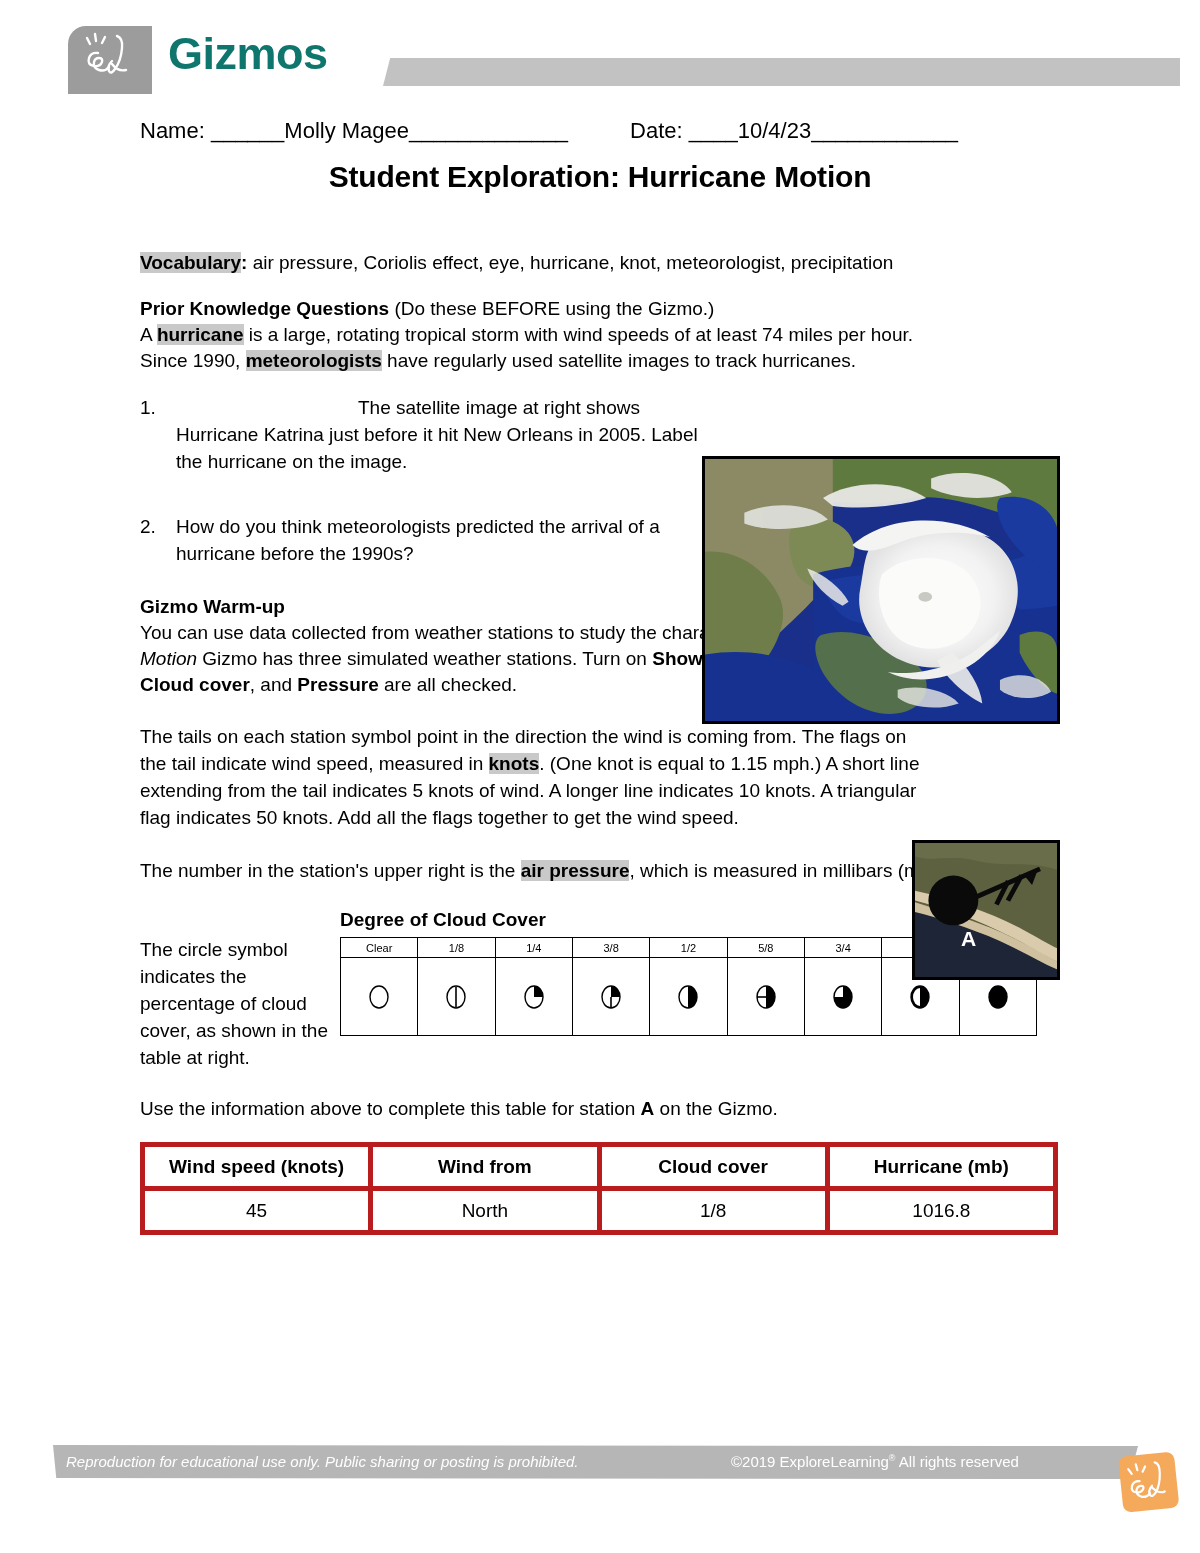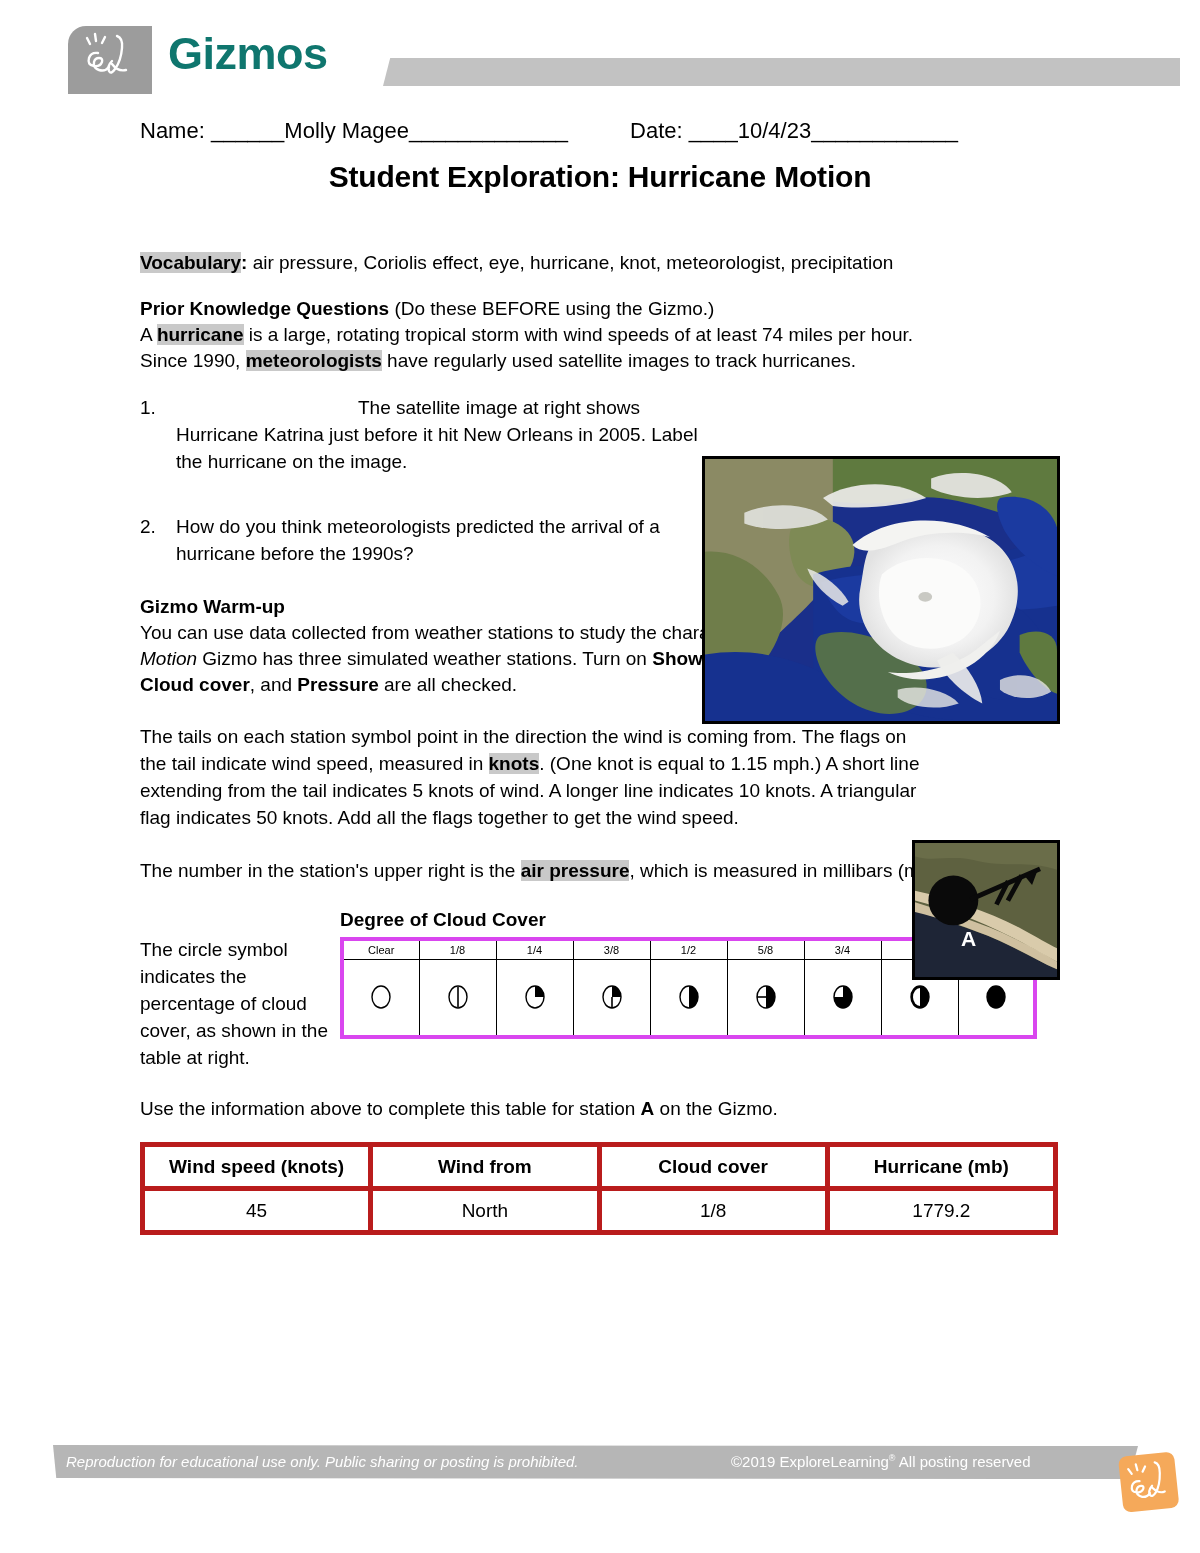--- a/index.html
+++ b/index.html
@@ -88,21 +88,21 @@
   }
   .station-svg { display:block; width:100%; height:100%; }
 
   
   .cloud-section { margin-top: 24px; display: flex; }
   .cloud-left { width: 200px; font-size: 19px; line-height: 1.42; padding-top: 28px; }
   .cloud-right { flex: 1; }
   .cloud-title { font-size: 19px; font-weight: bold; margin-bottom: 6px; }
   table.cloud {
     border-collapse: collapse; width: 697px; table-layout: fixed;
-    border: 4px solid #d946ef;
+    border: 1px solid #d946ef;
   }
   table.cloud td { border: 1px solid #000; text-align: center; }
   table.cloud td.hdr { font-size: 11px; height: 20px; padding: 1px 0; }
   table.cloud td.sym { height: 78px; vertical-align: middle; }
   .sym-svg { display: inline-block; vertical-align: middle; }
 
   
   .useinfo { margin-top: 26px; font-size: 19px; }
 
   
@@ -345,32 +345,32 @@
           <tr>
         <th>Wind speed (knots)</th>
         <th>Wind from</th>
         <th>Cloud cover</th>
         <th>Hurricane (mb)</th>
       </tr>
       <tr>
         <td>45</td>
         <td>North</td>
         <td>1/8</td>
-        <td>1779.2</td>
+        <td>1016.8</td>
       </tr>
     </tbody>
       </table>
 
   </div>
 </div>
 
 <div class="footer">
   <div class="footer-bar"></div>
   <div class="footer-left">Reproduction for educational use only. Public sharing or posting is prohibited.</div>
-  <div class="footer-right"><span>©2019 ExploreLearning</span><sup>®</sup><span>  All posting reserved</span></div>
+  <div class="footer-right"><span>©2019 ExploreLearning</span><sup>®</sup><span>  All rights reserved</span></div>
 </div>
 <svg class="footer-logo" viewBox="0 0 74 74">
   <g transform="rotate(-6 37 37)">
     <rect x="8" y="6" width="56" height="56" rx="8" fill="#f5a95a"></rect>
     <g stroke="#ffffff" stroke-width="2.2" fill="none" stroke-linecap="round">
       <path d="M27 32 q-6 -1 -8 4 q-2 6 4 7 q5 1 7 -3 q1 -3 -2 -3 q-4 0 -5 4 q-1 5 5 7 q5 1 8 -3"></path>
       <path d="M44 15 q5 2 4 11 q-1 12 -6 19 q-4 5 -6 2 q-2 -4 3 -9"></path>
       <path d="M39 40 q6 7 12 5"></path>
       <path d="M20 24 l-3 -5 M26 21 l-1 -6 M31 23 l3 -5"></path>
     </g>

